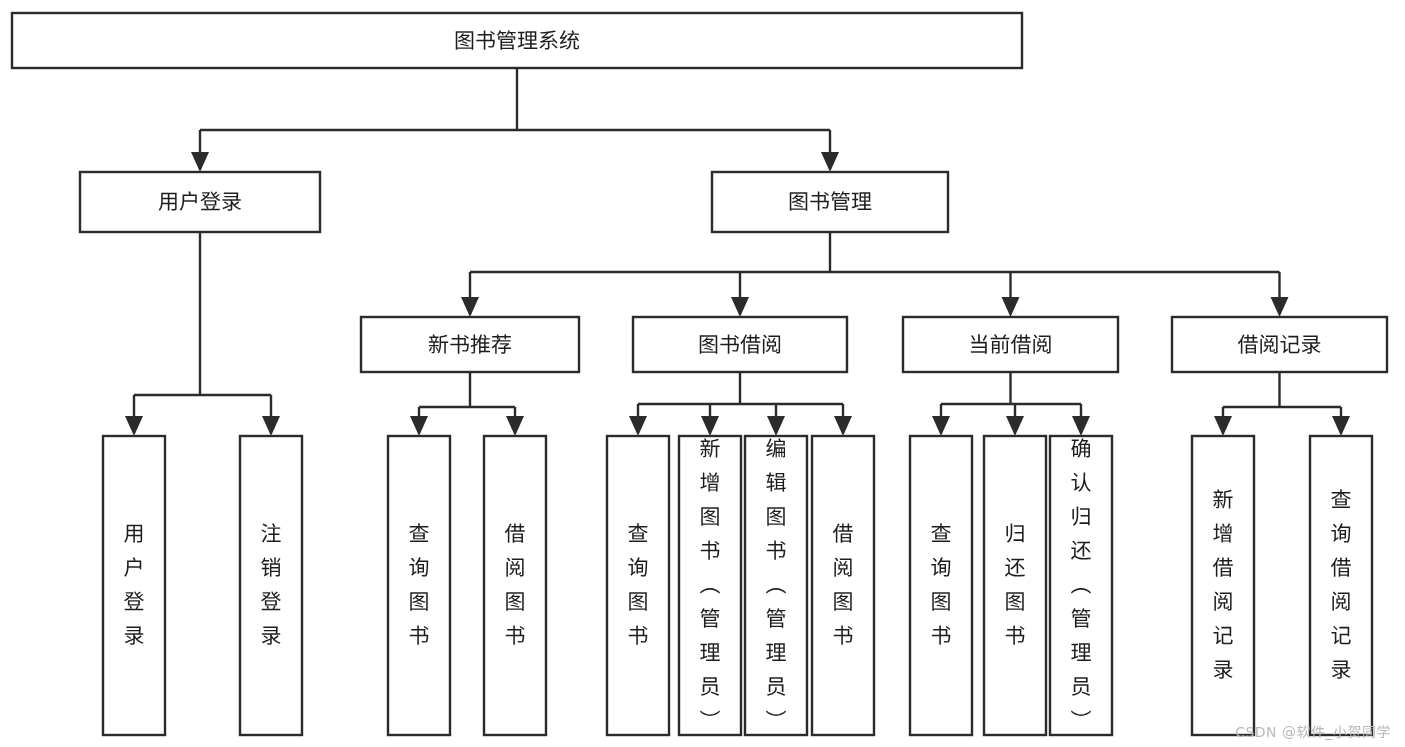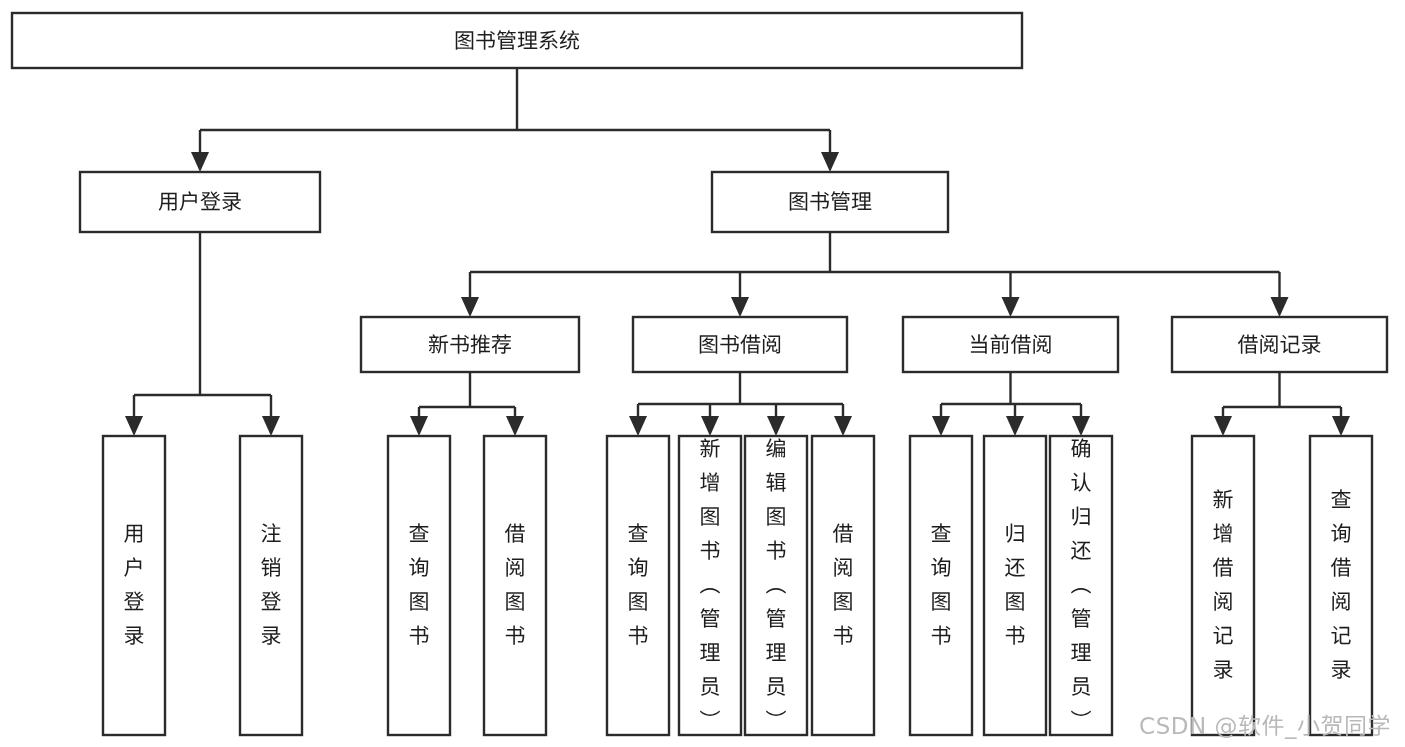--- a/index.html
+++ b/index.html
@@ -50,21 +50,21 @@
   }
   .arrow-head {
     fill: #2b2b2b;
     stroke: none;
   }
   .watermark {
     position: absolute;
     right: 14px;
     bottom: 6px;
     font-family: "DejaVu Sans", "Liberation Sans", sans-serif;
-    font-size: 23px;
+    font-size: 14px;
     color: #b9b9b9;
     letter-spacing: 0.5px;
     white-space: nowrap;
     user-select: none;
   }
 </style>
 </head>
 <body>
 
 <div id="diagram-root">

